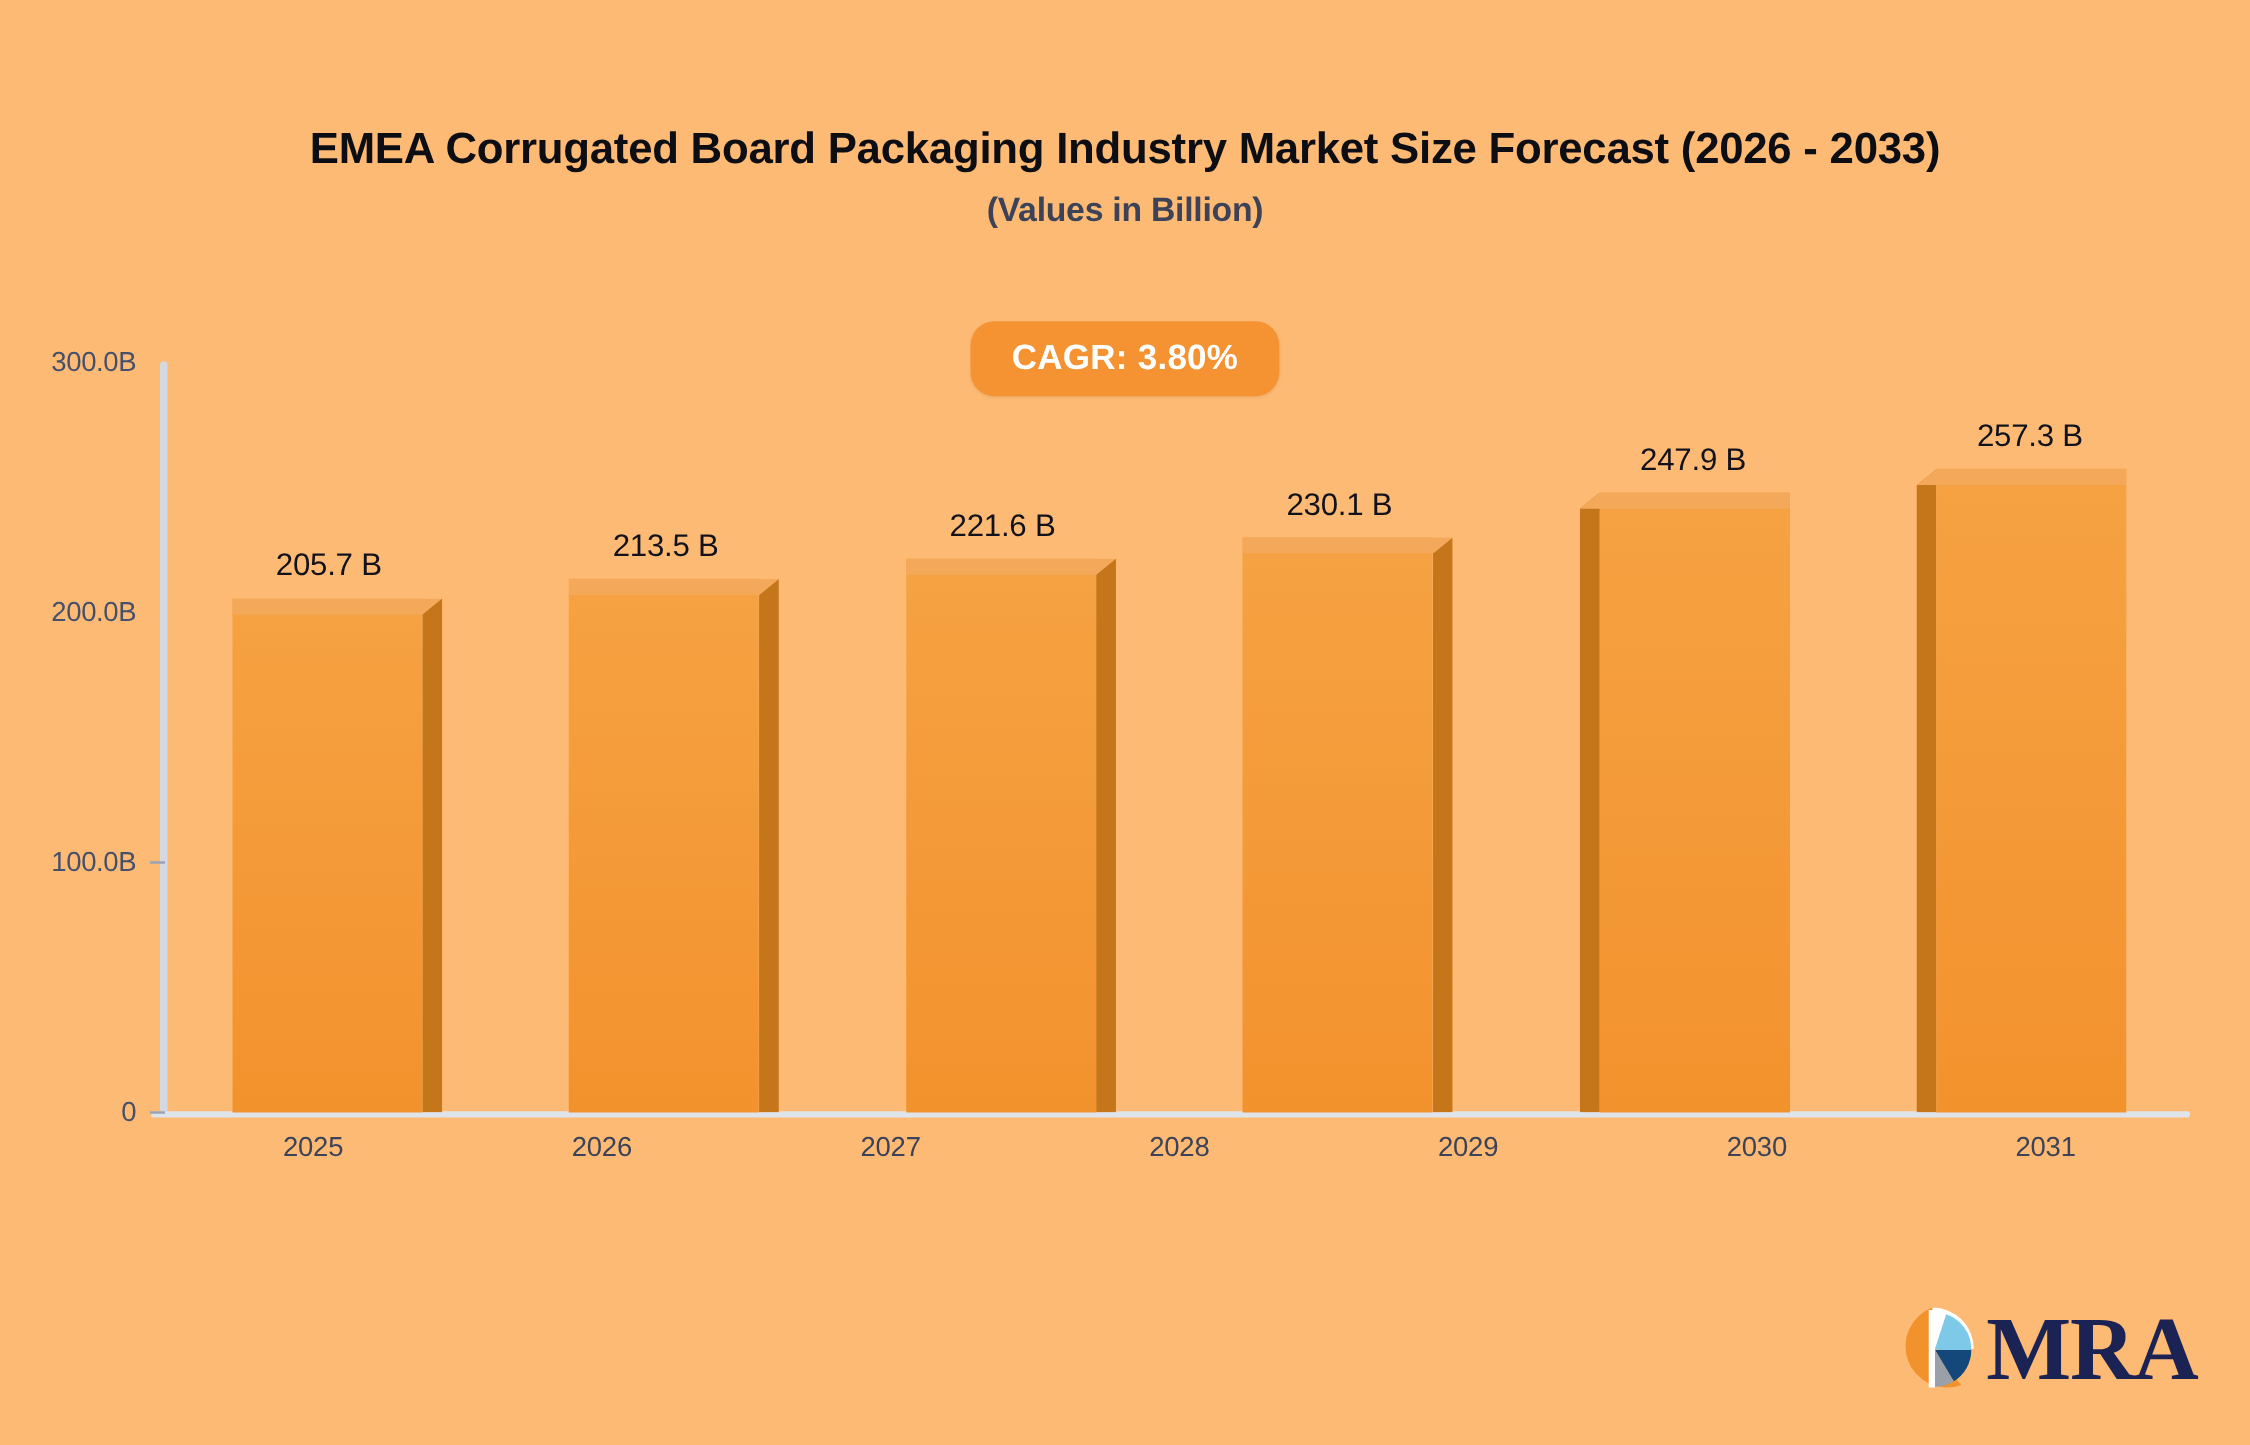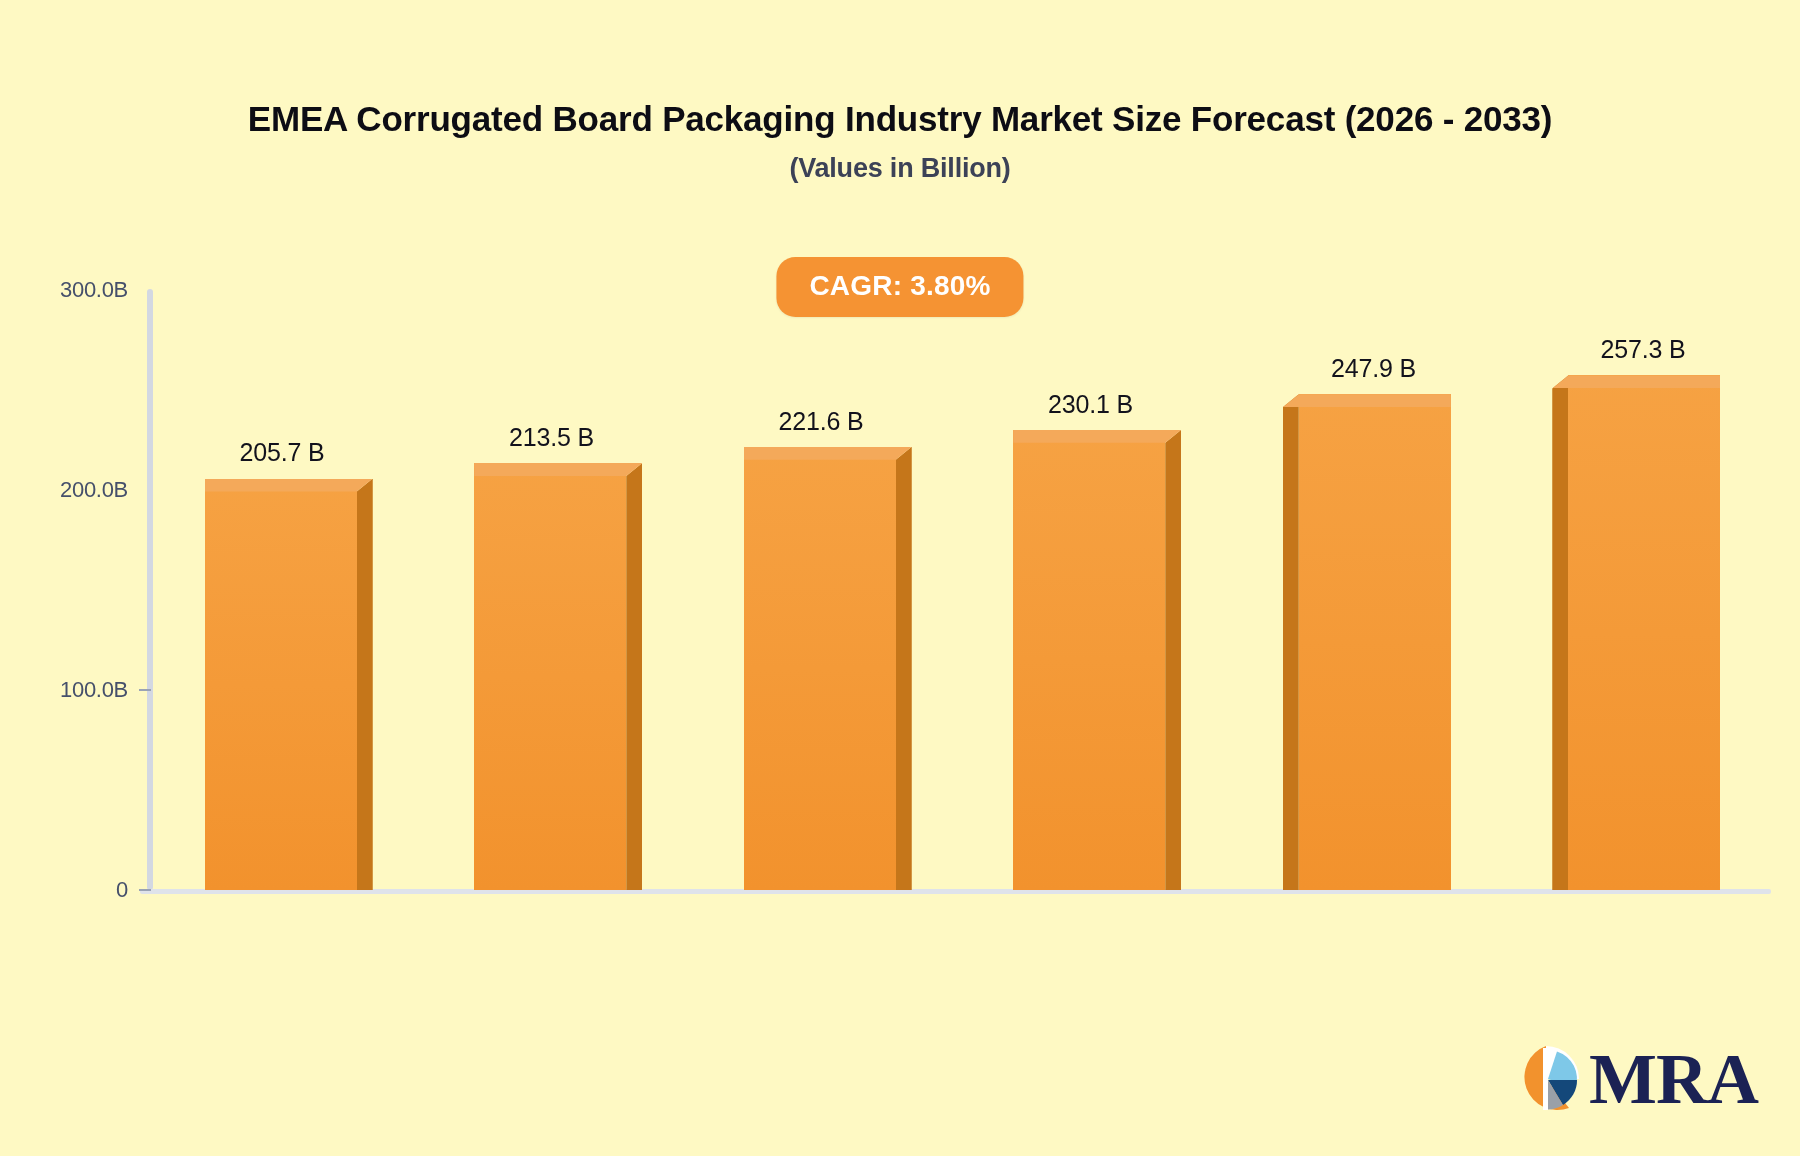--- a/index.html
+++ b/index.html
@@ -11,21 +11,21 @@
     width: 1800px;
     height: 1156px;
     font-family: "Liberation Sans", sans-serif;
     overflow: hidden;
     position: relative;
   }
 
   .chart-canvas {
     position: absolute;
     inset: 0;
-    background: #fef9c3;
+    background: #fdba74;
   }
 
   
   .title-block {
     position: absolute;
     top: 98px;
     left: 0;
     width: 1800px;
     text-align: center;
   }
@@ -62,21 +62,20 @@
     box-shadow: 0 1px 2px rgba(0,0,0,0.06);
   }
 
   
   .plot {
     position: absolute;
     left: 135px;
     top: 290px;
     width: 1617px;
     height: 600px;
-    margin-left: 19px;
   }
   
   .y-axis-line {
     position: absolute;
     left: -7px;
     top: -1px;
     width: 6px;
     height: 601px;
     background: #d3d8e2;
     border-radius: 3px;
@@ -324,20 +323,29 @@
             <div class="bar-side" style="height:514.6px;"></div>
             <div class="bar-top" style="top:0;"></div>
           </div>
           <div class="bar-value" style="bottom:526px; left:54%;">257.3 B</div>
         </div>
       </div>
 
     </div>
   </div>
 
+  <div class="x-labels">
+    <div class="x-label">2025</div>
+    <div class="x-label">2026</div>
+    <div class="x-label">2027</div>
+    <div class="x-label">2028</div>
+    <div class="x-label">2029</div>
+    <div class="x-label">2030</div>
+    <div class="x-label">2031</div>
+  </div>
 
   <div class="logo">
     <svg class="logo-mark" width="78" height="78" viewBox="0 0 78 78">
       <path d="M39 39 L39 6 A33 33 0 1 0 62 68 Z" fill="#F2922D"></path>
       <path d="M39 39 L72 39 A33 33 0 0 0 39 6 Z" fill="#FFFFFF"></path>
       <path d="M41 39 L41 10 A29 29 0 0 1 70 39 Z" fill="#7EC8E8" transform="rotate(18 41 39)"></path>
       <path d="M41 40 L70 40 A29 29 0 0 1 56 65 Z" fill="#14487A"></path>
       <path d="M41 40 L56 65 A29 29 0 0 1 36 69 Z" fill="#9AA0A8"></path>
       <rect x="36" y="8" width="5" height="62" fill="#FFFFFF"></rect>
     </svg>

